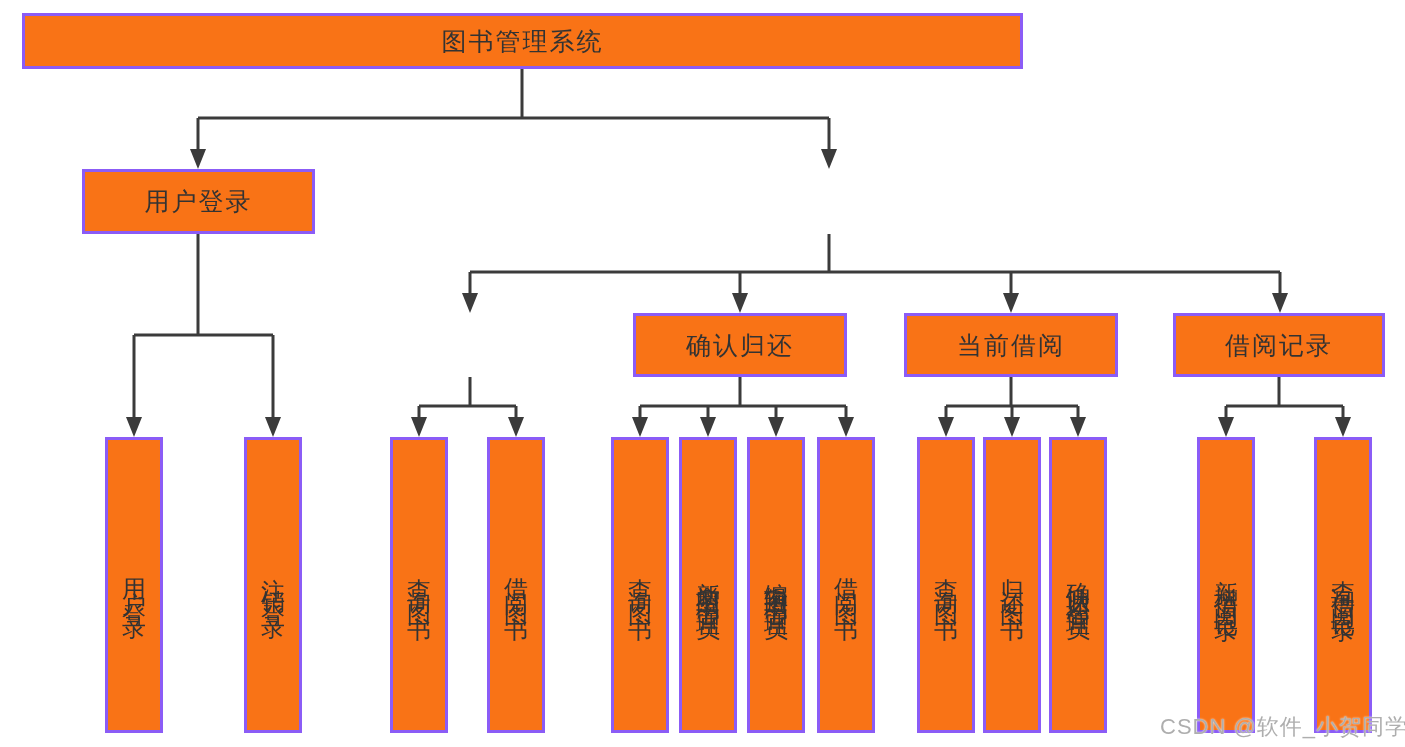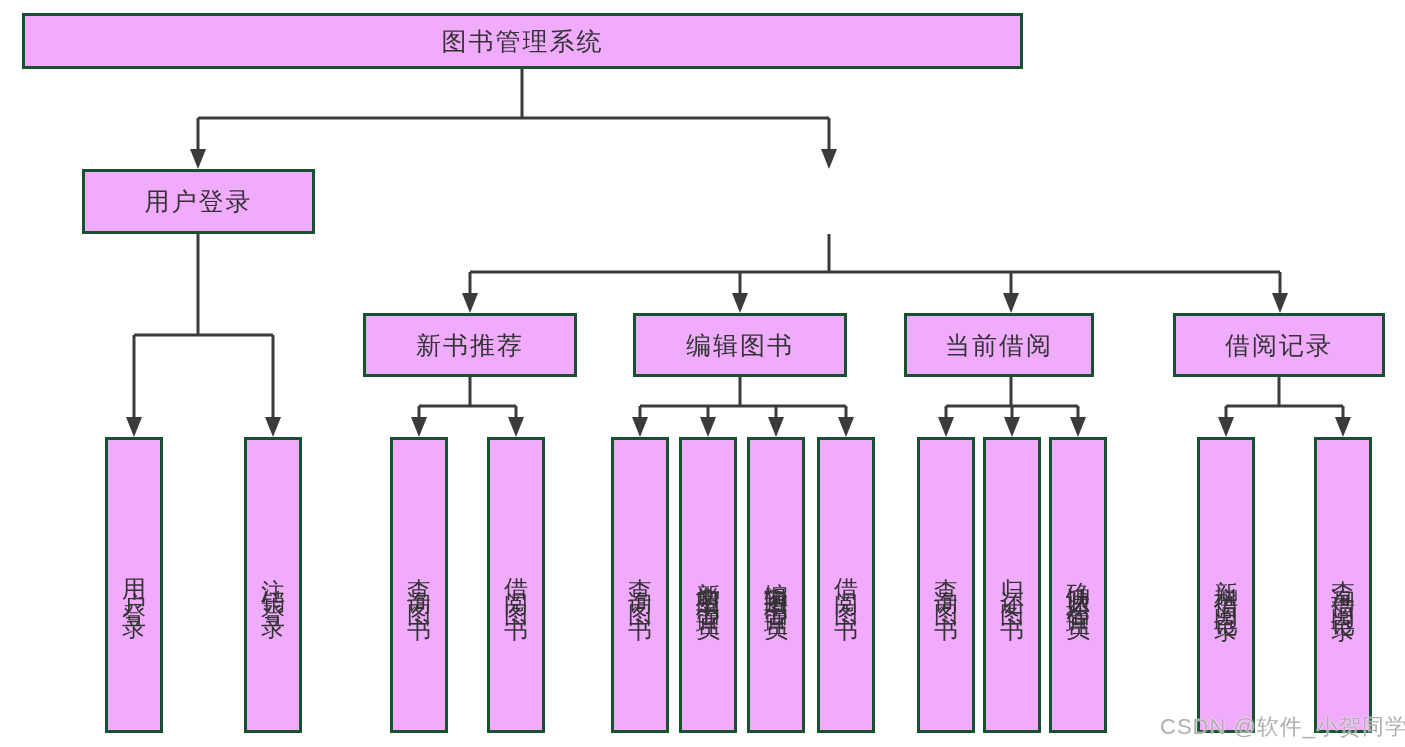--- a/index.html
+++ b/index.html
@@ -20,22 +20,22 @@
   }
   .connectors path, .connectors line {
     stroke: #3b3b3b;
     stroke-width: 3;
     fill: none;
   }
   .connectors polygon { fill: #3b3b3b; stroke: none; }
   .node {
     position: absolute;
     box-sizing: border-box;
-    border: 3px solid #14532d;
-    background: #f0abfc;
+    border: 3px solid #8b5cf6;
+    background: #f97316;
     display: flex;
     align-items: center;
     justify-content: center;
     z-index: 1;
   }
   .node-h {
     font-size: 25px;
     letter-spacing: 2px;
     white-space: nowrap;
   }
@@ -158,23 +158,22 @@
     <g>
         <line x1="1343" y1="406" x2="1343" y2="421"></line>
         <polygon points="1335,417 1351,417 1343,437"></polygon>
       </g>
   </svg>
 
   <div class="node node-h" style="left:22px; top:13px; width:1001px; height:56px;">图书管理系统</div>
 
   <div class="node node-h" style="left:82px; top:169px; width:233px; height:65px;">用户登录</div>
 
-  <div class="node node-h" style="left:363px; top:313px; width:214px; height:64px;">新书推荐</div>
-  <div class="node node-h" style="left:633px; top:313px; width:214px; height:64px;">编辑图书</div>
-  <div class="node node-h" style="left:904px; top:313px; width:190px; height:64px;">当前借阅</div>
+  <div class="node node-h" style="left:633px; top:313px; width:214px; height:64px;">确认归还</div>
+  <div class="node node-h" style="left:904px; top:313px; width:214px; height:64px;">当前借阅</div>
   <div class="node node-h" style="left:1173px; top:313px; width:212px; height:64px;">借阅记录</div>
 
   <div class="node node-v ls-l" style="left:105px;">用户登录</div>
   <div class="node node-v ls-l" style="left:244px;">注销登录</div>
 
   <div class="node node-v ls-l" style="left:390px;">查询图书</div>
   <div class="node node-v ls-l" style="left:487px;">借阅图书</div>
 
   <div class="node node-v ls-l" style="left:611px;">查询图书</div>
   <div class="node node-v ls-s" style="left:679px;">新增图书（管理员）</div>

